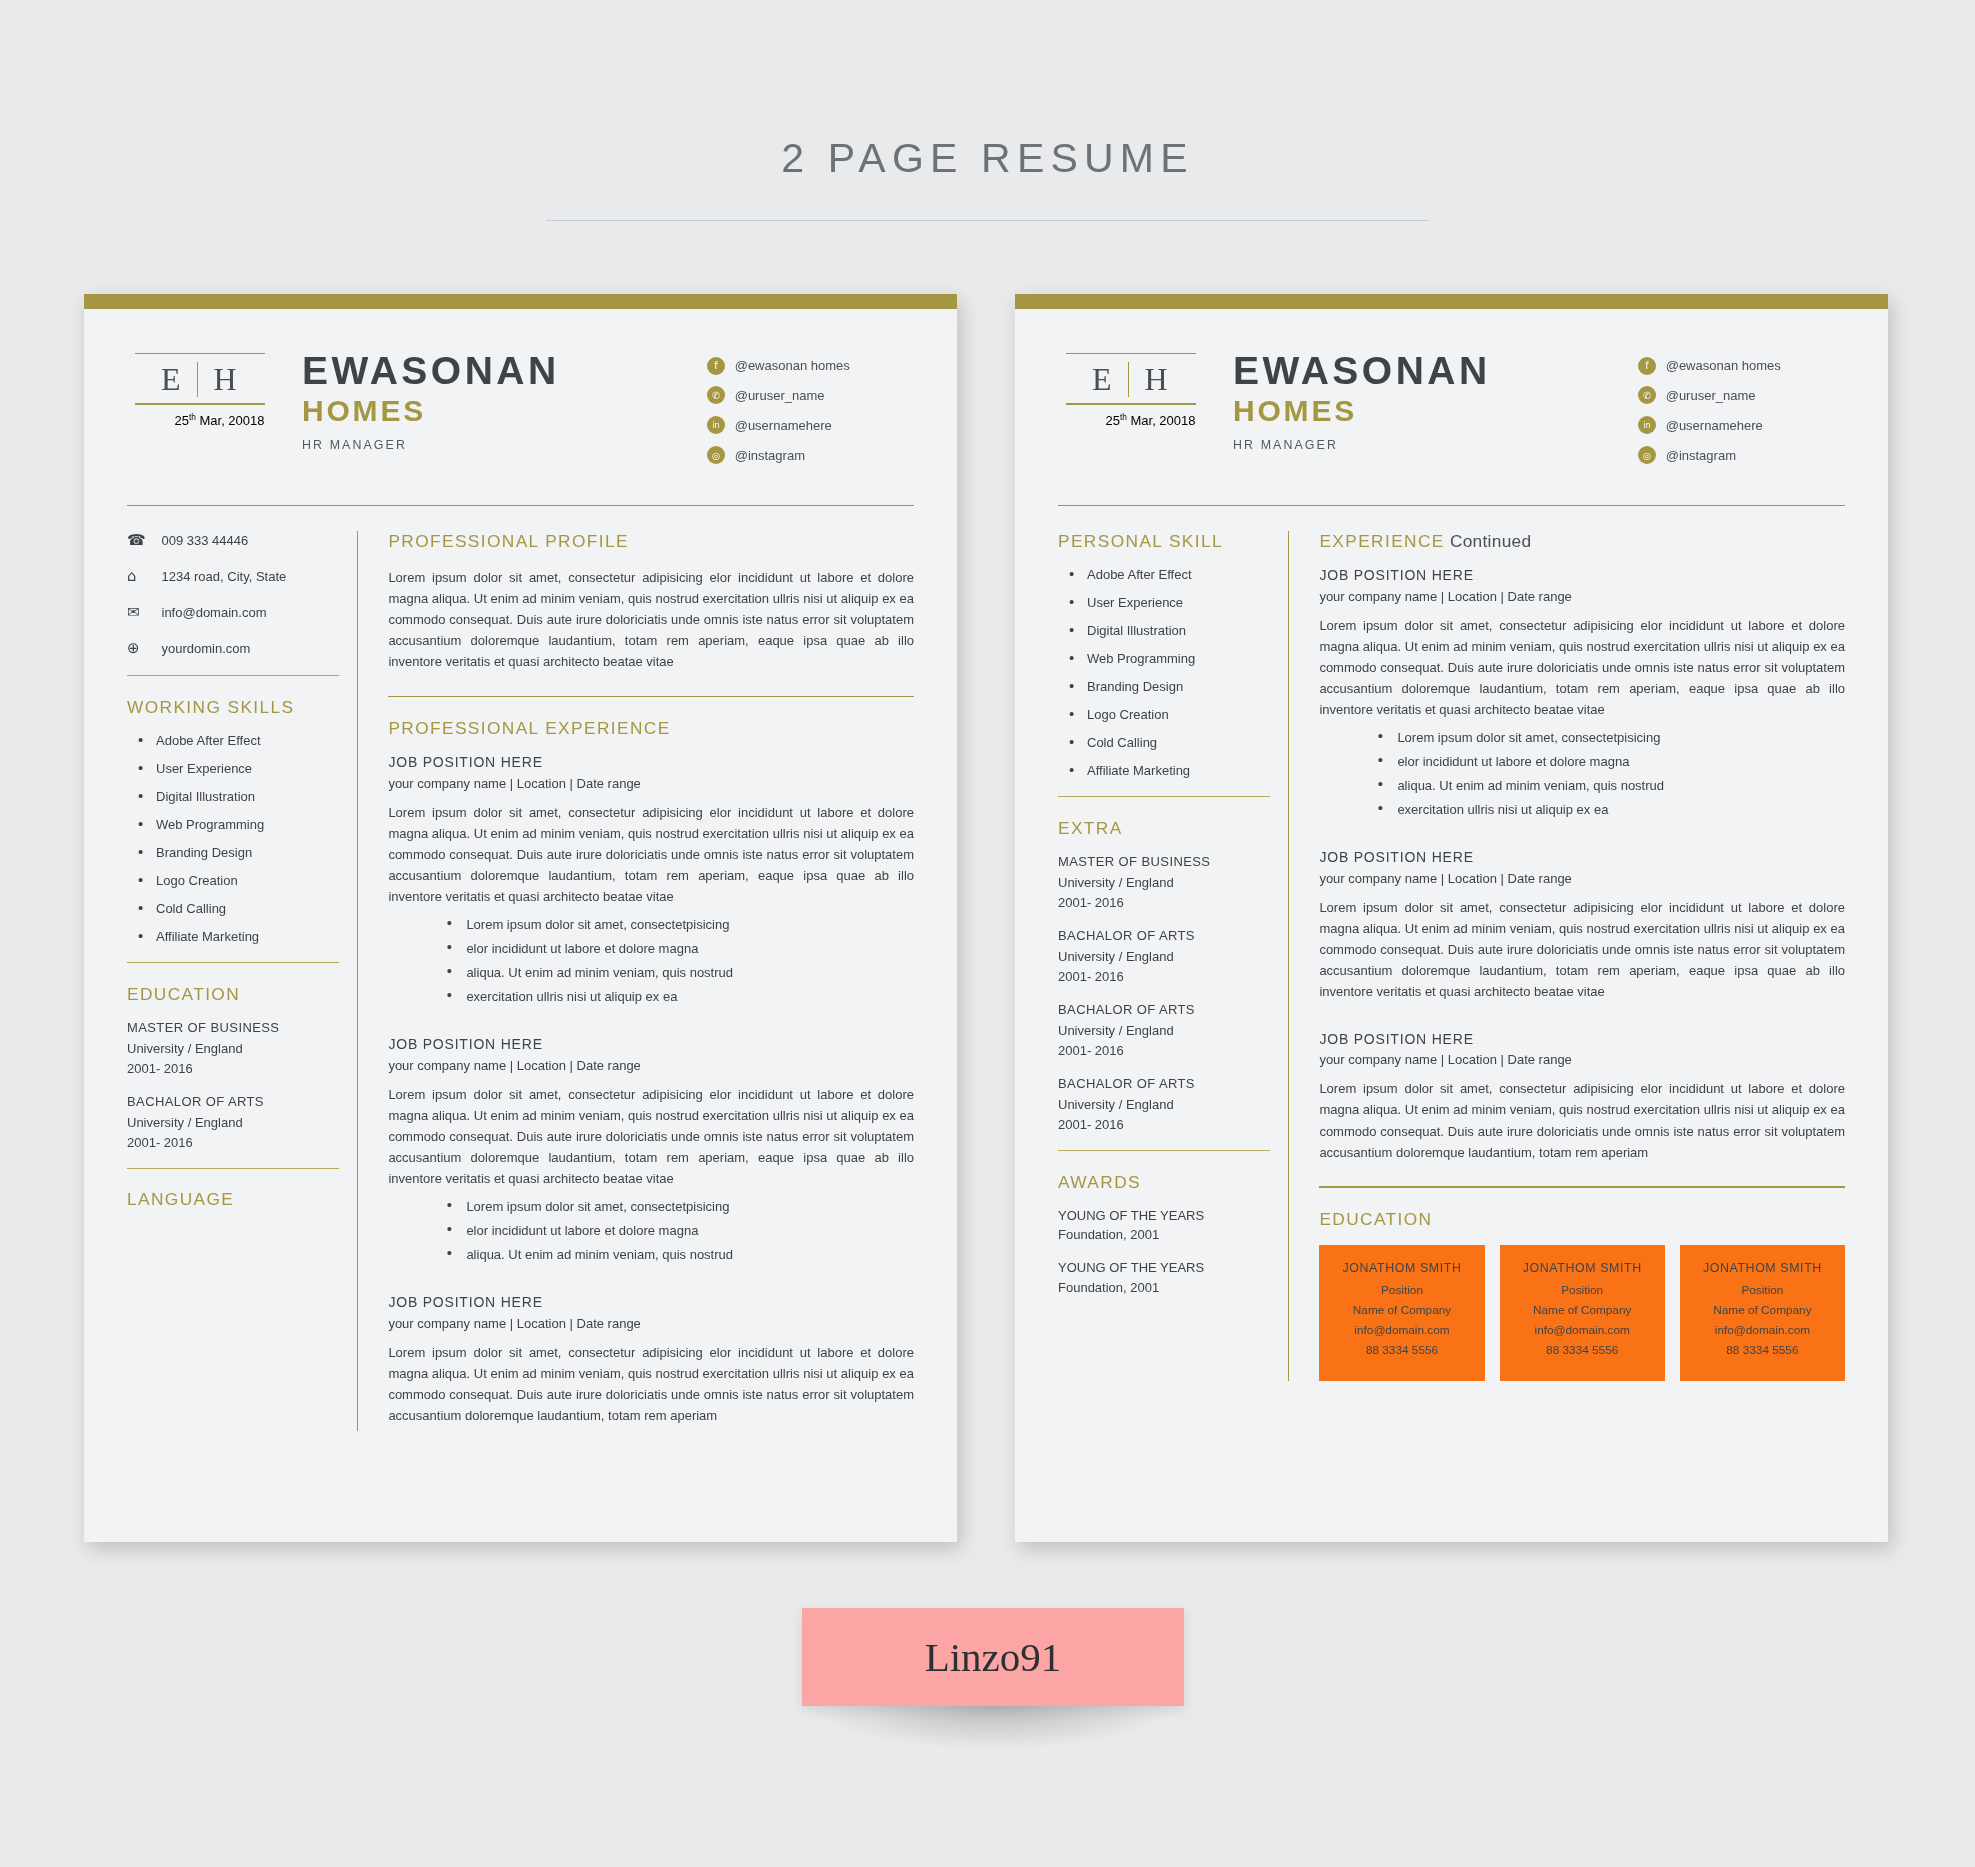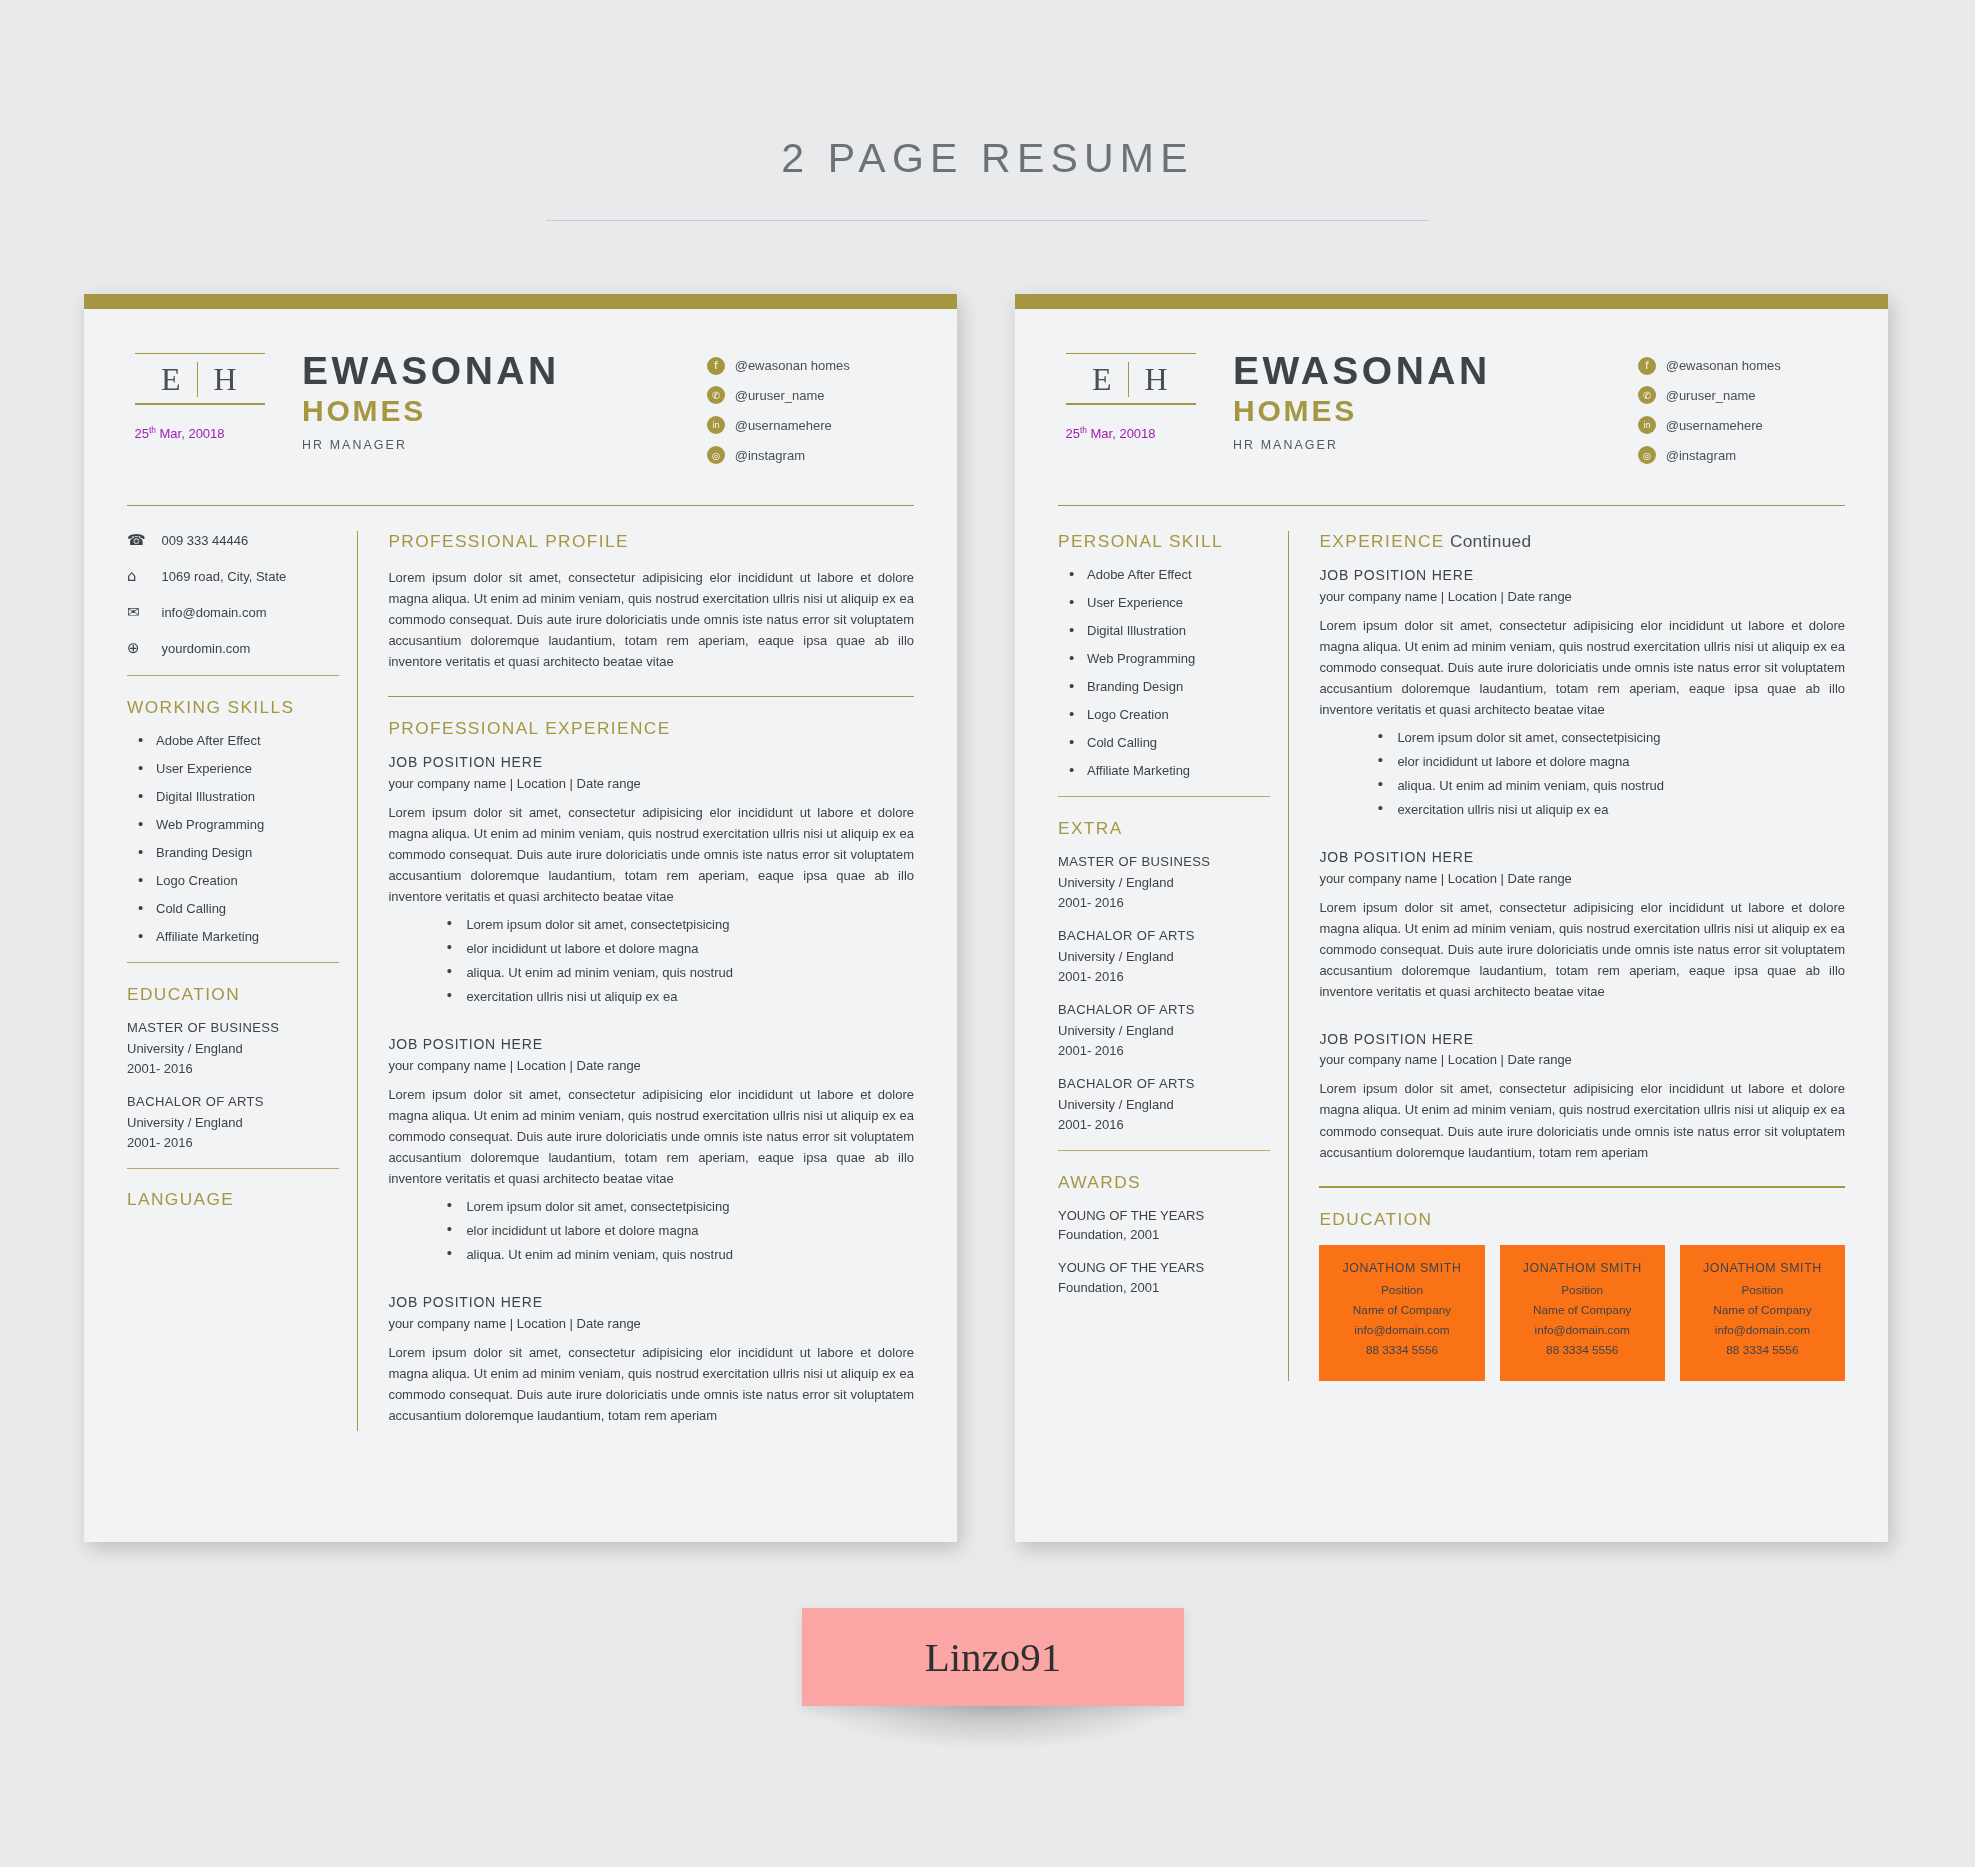--- a/index.html
+++ b/index.html
@@ -38,21 +38,21 @@
   .hdr { display: flex; align-items: flex-start; padding: 38px 43px 0 43px; }
   .monogram { width: 145px; flex: 0 0 145px; padding-top: 5.5px; }
   .mono-box { position: relative; width: 130px; margin: 0 auto; }
   .mono-line { height: 1.4px; background: #a59742; width: 100%; }
   .mono-letters {
     display: flex; align-items: center; justify-content: center;
     font-size: 32px; letter-spacing: 1.4px; color: #4b4f53; font-weight: 400;
     padding: 7px 0 5.5px 0; font-family: "Liberation Serif", serif;
   }
   .mono-sep { width: 1.4px; height: 35px; background: #a59742; margin: 0 15px; }
-  .mono-date { text-align: left; font-size: 13px; color: #a21caf; padding-top: 20px; }
+  .mono-date { text-align: right; font-size: 13px; color: #000000; padding-top: 7px; }
   .mono-date sup { font-size: 8.3px; }
 
   .name-block { flex: 1; padding-left: 30px; padding-top: 4.1px; }
   .name-1 { font-size: 39px; letter-spacing: 3.5px; color: #3f4347; font-weight: 700; line-height: 1.05; }
   .name-2 { font-size: 30px; letter-spacing: 2.8px; color: #a59742; font-weight: 700; line-height: 1.25; }
   .name-role { font-size: 12.4px; letter-spacing: 2.1px; color: #555a5e; padding-top: 8.3px; }
 
   .socials { width: 207px; flex: 0 0 207px; padding-top: 9.7px; }
   .social-row { display: flex; align-items: center; margin-bottom: 11.8px; }
   .social-ico {
@@ -199,21 +199,21 @@
       <div class="cols">
 
         <div class="col-left">
 
           <div class="contact-row">
             <span class="contact-ico">☎</span>
             <span class="contact-txt">009 333 44446</span>
           </div>
           <div class="contact-row">
             <span class="contact-ico">⌂</span>
-            <span class="contact-txt">1069 road, City, State</span>
+            <span class="contact-txt">1234 road, City, State</span>
           </div>
           <div class="contact-row">
             <span class="contact-ico">✉</span>
             <span class="contact-txt">info@domain.com</span>
           </div>
           <div class="contact-row">
             <span class="contact-ico">⊕</span>
             <span class="contact-txt">yourdomin.com</span>
           </div>
 

